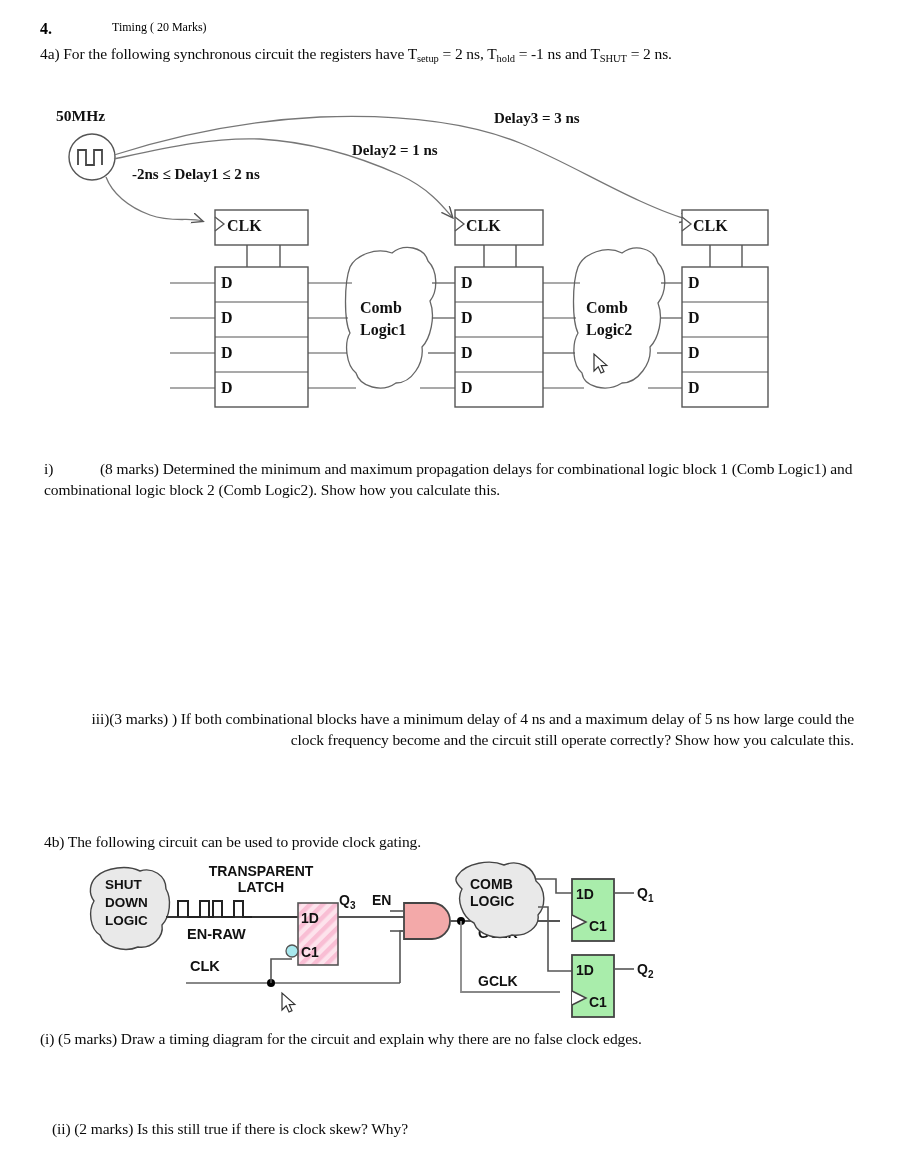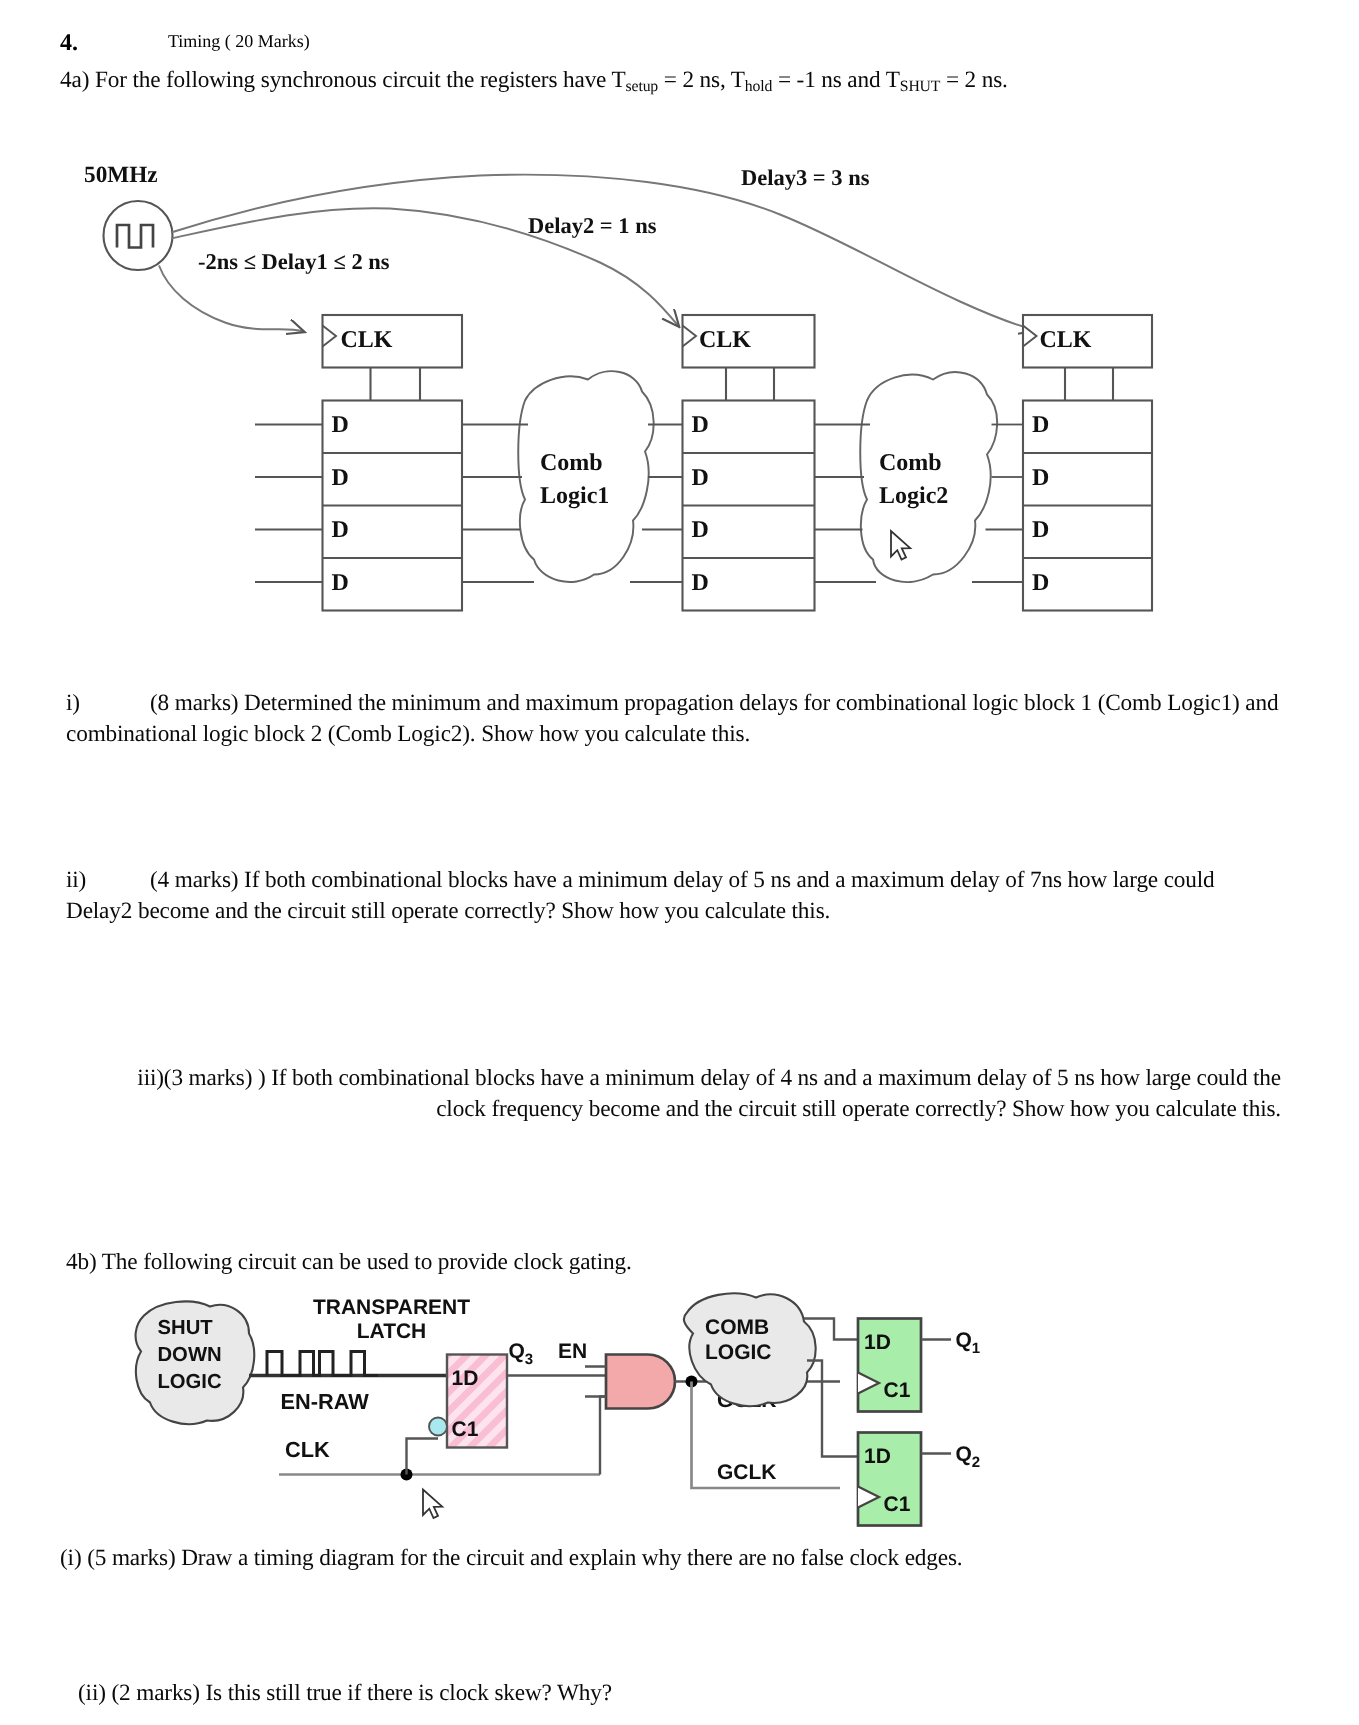--- a/index.html
+++ b/index.html
@@ -191,23 +191,20 @@
       <text x="688" y="228" font-family="'Liberation Serif', serif" font-size="16" font-weight="bold" fill="#111111">D</text>
       <text x="688" y="263" font-family="'Liberation Serif', serif" font-size="16" font-weight="bold" fill="#111111">D</text>
       <text x="688" y="298" font-family="'Liberation Serif', serif" font-size="16" font-weight="bold" fill="#111111">D</text>
     </g>
   </svg>
 
   <div class="txt q-block" style="top:458px;">
     <span class="roman">i)</span><span>(8 marks) Determined the minimum and maximum propagation delays for combinational logic block 1 (Comb Logic1) and combinational logic block 2 (Comb Logic2).  Show how you calculate this.</span>
   </div>
 
-  <div class="txt q-block" style="top:576px;">
-    <span class="roman">ii)</span><span>(4 marks) If both combinational blocks have a minimum delay of 5 ns and a maximum delay of 7ns how large could Delay2 become and the circuit still operate correctly? Show how you calculate this.</span>
-  </div>
 
   <div class="txt q-block" style="top:708px;text-align:right;">
     <span class="roman-narrow">iii)</span><span>(3 marks) ) If both combinational blocks have a minimum delay of 4 ns and a maximum delay of 5 ns how large could the clock frequency become and the circuit still operate correctly? Show how you calculate this.</span>
   </div>
 
   <div class="txt" style="left:44px; top:803px; width:820px;margin-top:28px;">4b) The following circuit can be used to provide clock gating.</div>
 
   <svg class="diagram" id="bottom-diagram" width="906" height="170" viewBox="0 0 906 170">
     <defs>
       <pattern id="latchStripe" width="9" height="9" patternUnits="userSpaceOnUse" patternTransform="rotate(45)">

